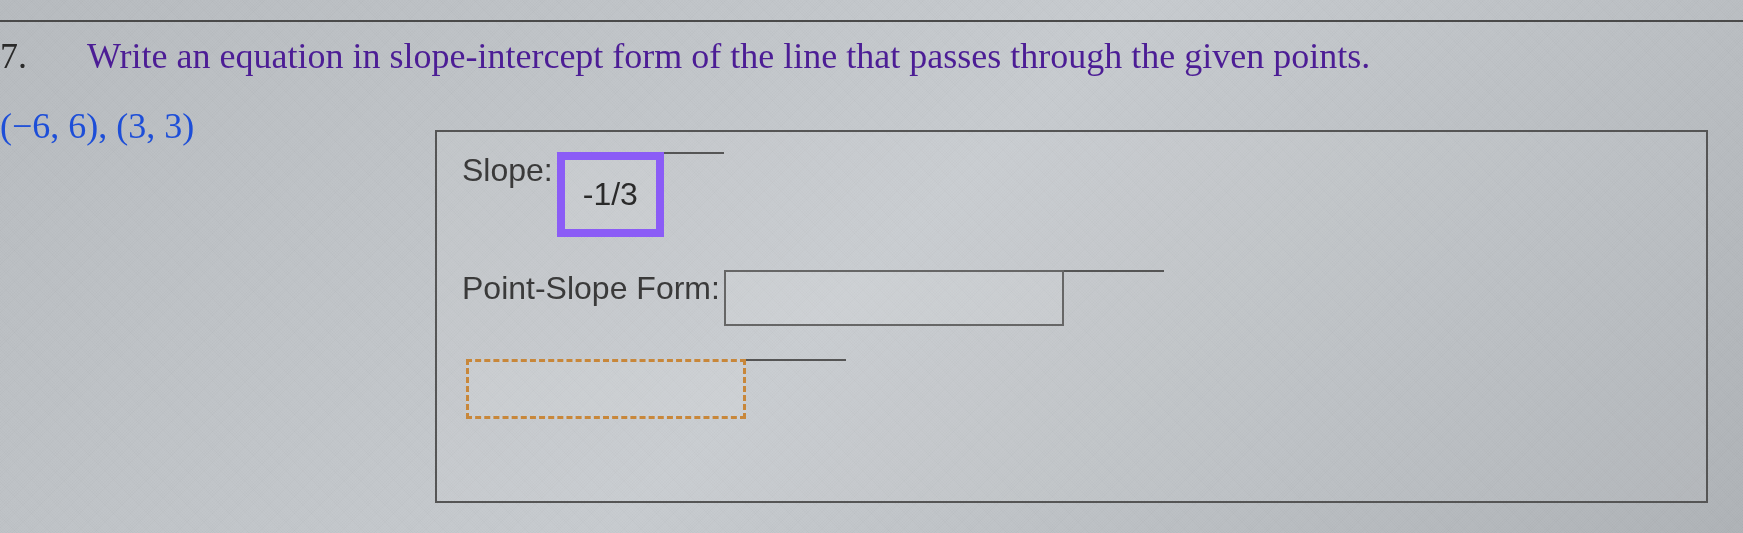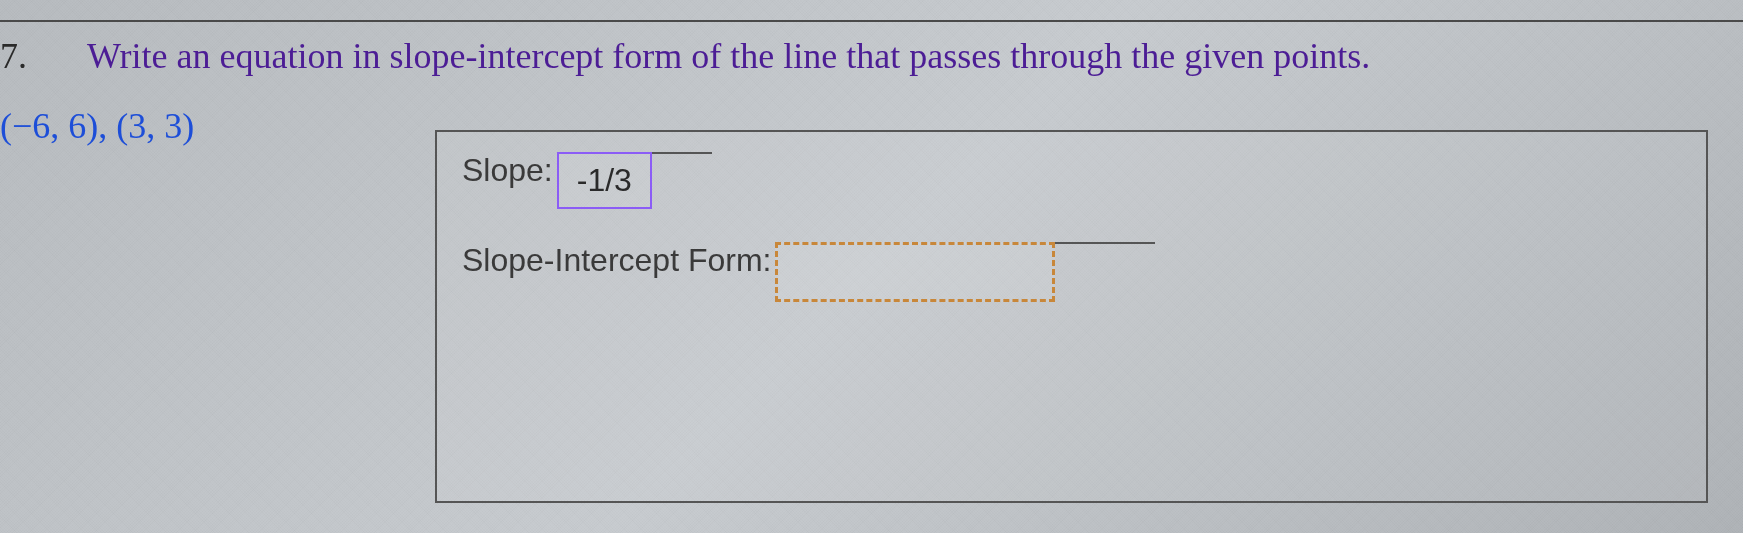--- a/index.html
+++ b/index.html
@@ -73,22 +73,22 @@
       position: relative;
     }
     .form-label {
       font-size: 32px;
       color: #3a3a3a;
       font-family: Arial, sans-serif;
       white-space: nowrap;
     }
     .slope-input-box {
       display: inline-block;
-      border: 2px solid #8b5cf6;
-      padding: 8px 18px;
+      border: 8px solid #8b5cf6;
+      padding: 16px 18px;
       font-size: 32px;
       color: #2a2a2a;
       font-family: Arial, sans-serif;
       margin-left: 4px;
       margin-bottom: -2px;
       background: rgba(255,255,255,0.08);
     }
     .underline-after {
       border-bottom: 2px solid #555;
       width: 60px;
@@ -137,20 +137,24 @@
 <div class="points-text">(−6, 6), (3, 3)</div>
 
 <div class="answer-box">
 
   <div class="form-row">
     <span class="form-label">Slope:</span>
     <span class="slope-input-box">-1/3</span>
     <span class="underline-after"></span>
   </div>
 
+  <div class="form-row">
+    <span class="form-label">Point-Slope Form:</span>
+    <span class="ps-input-box"></span>
+    <span class="underline-long"></span>
+  </div>
 
   <div class="form-row row3">
-    <span class="form-label">Slope-Intercept Form:</span>
     <span class="si-input-box"></span>
     <span class="underline-long"></span>
   </div>
 
 </div>
 
 </body></html>

